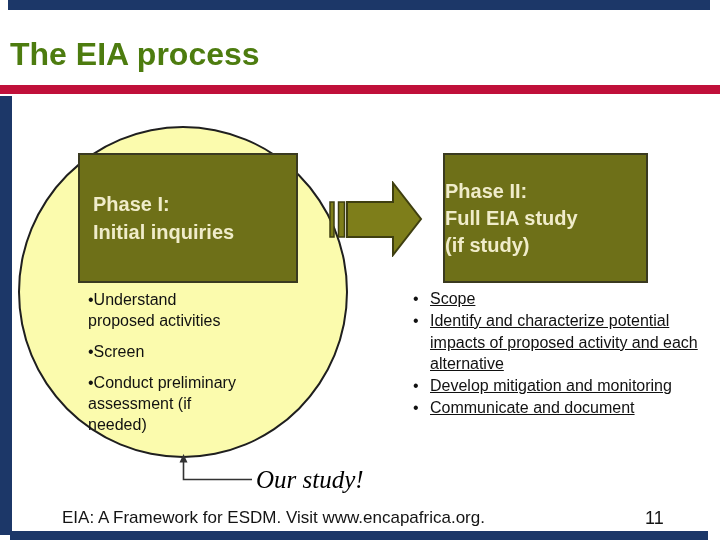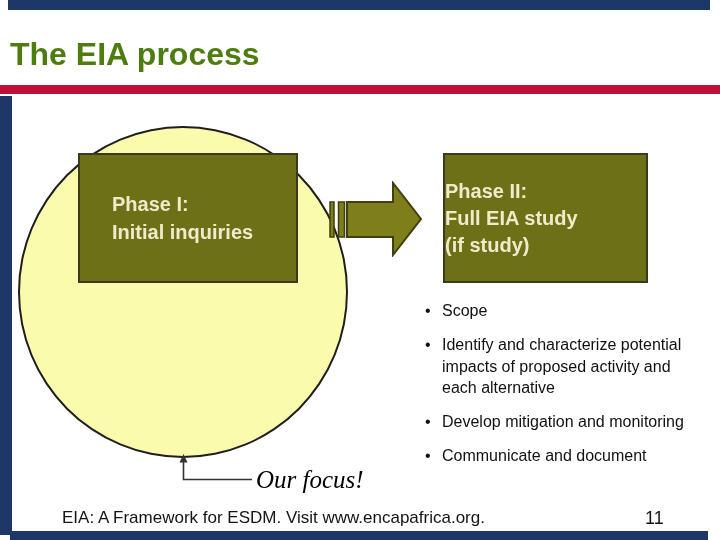--- a/index.html
+++ b/index.html
@@ -17,31 +17,31 @@
     position:absolute; left:18px; top:126px; width:330px; height:332px;
     border-radius:50%; background:var(--circle-fill,#fbfbad);
     border:2px solid #1f1f1f; box-sizing:border-box;
   }
 
   .phase-box {
     position:absolute; background:var(--olive,#6e7018); border:2px solid #3a3a20;
     box-sizing:border-box; color:var(--cream,#f0ecca); font-weight:bold;
     display:flex; flex-direction:column; justify-content:center;
   }
-  .phase1-box { left:78px;  top:153px; width:220px; height:130px; padding-left:32px; font-size:20px; line-height:28px; }
+  .phase1-box { left:78px;  top:153px; width:220px; height:130px; padding-left:13px; font-size:20px; line-height:28px; }
   .phase2-box { left:443px; top:153px; width:205px; height:130px; font-size:20px; line-height:27px; }
 
   .phase-arrow { position:absolute; left:328px; top:181px; }
 
   .left-list { position:absolute; left:88px; top:289px; width:150px; font-size:16px; line-height:21px; color:#111; }
   .left-list .item { margin:0 0 10px 0; }
   .left-list .item::before { content:"\2022"; }
 
   .right-list { position:absolute; left:413px; top:288px; width:292px; font-size:16px; line-height:21.8px; color:#111; }
-  .right-list .item { padding-left:17px; margin:12px; }
+  .right-list .item { padding-left:17px; margin:0;text-decoration:underline; }
   .right-list .item::before { content:"\2022"; display:inline-block; width:17px; margin-left:-17px; }
 
   .focus-connector { position:absolute; left:177px; top:454px; }
   .focus-label {
     position:absolute; left:256px; top:466px;
     font-family:"Liberation Serif", serif; font-style:italic; font-size:25px; color:#000;
   }
 
   .footer-text { position:absolute; left:62px;  top:508px; font-size:17px; color:#141414; }
   .page-number { position:absolute; left:645px; top:508px; font-size:18px; color:#141414; }
@@ -71,31 +71,36 @@
     <rect x="10.5" y="21" width="6" height="35" fill="var(--arrow-olive,#7e7e1a)" stroke="#3f3f10" stroke-width="1.5"></rect>
     <polygon points="19,21 65,21 65,2 93,38 65,74 65,56 19,56" fill="var(--arrow-olive,#7e7e1a)" stroke="#3f3f10" stroke-width="2"></polygon>
   </svg>
 
   <div class="phase-box phase2-box">
     <div>Phase II:</div>
     <div>Full EIA study</div>
     <div>(if study)</div>
   </div>
 
+  <div class="left-list">
+    <div class="item">Understand proposed activities</div>
+    <div class="item">Screen</div>
+    <div class="item">Conduct preliminary assessment (if needed)</div>
+  </div>
 
   <div class="right-list">
     <div class="item">Scope</div>
     <div class="item">Identify and characterize potential impacts of proposed activity and each alternative</div>
     <div class="item">Develop mitigation and monitoring</div>
     <div class="item">Communicate and document</div>
   </div>
 
   <svg class="focus-connector" width="78" height="28" viewBox="0 0 78 28">
     <polyline points="6.5,7 6.5,25.5 75,25.5" fill="none" stroke="#333" stroke-width="1.6"></polyline>
     <polygon points="6.5,0 2.5,8.5 10.5,8.5" fill="#333"></polygon>
   </svg>
 
-  <div class="focus-label">Our focus!</div>
+  <div class="focus-label">Our study!</div>
 
   <div class="footer-text">EIA: A Framework for ESDM. Visit www.encapafrica.org.</div>
   <div class="page-number">11</div>
 
 </div>
 
 </body></html>

